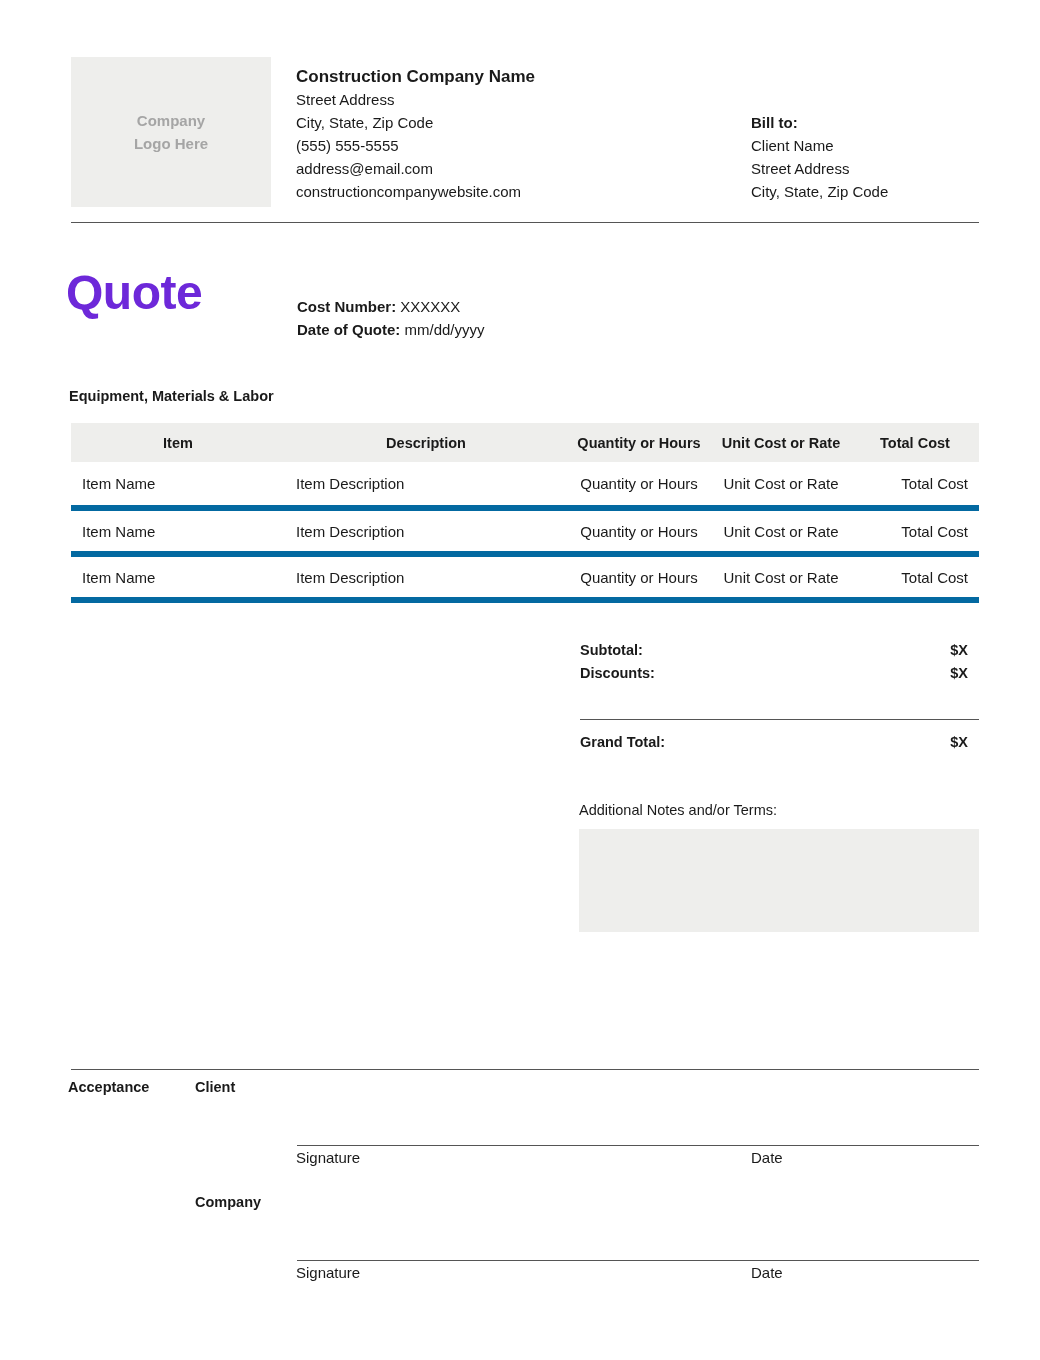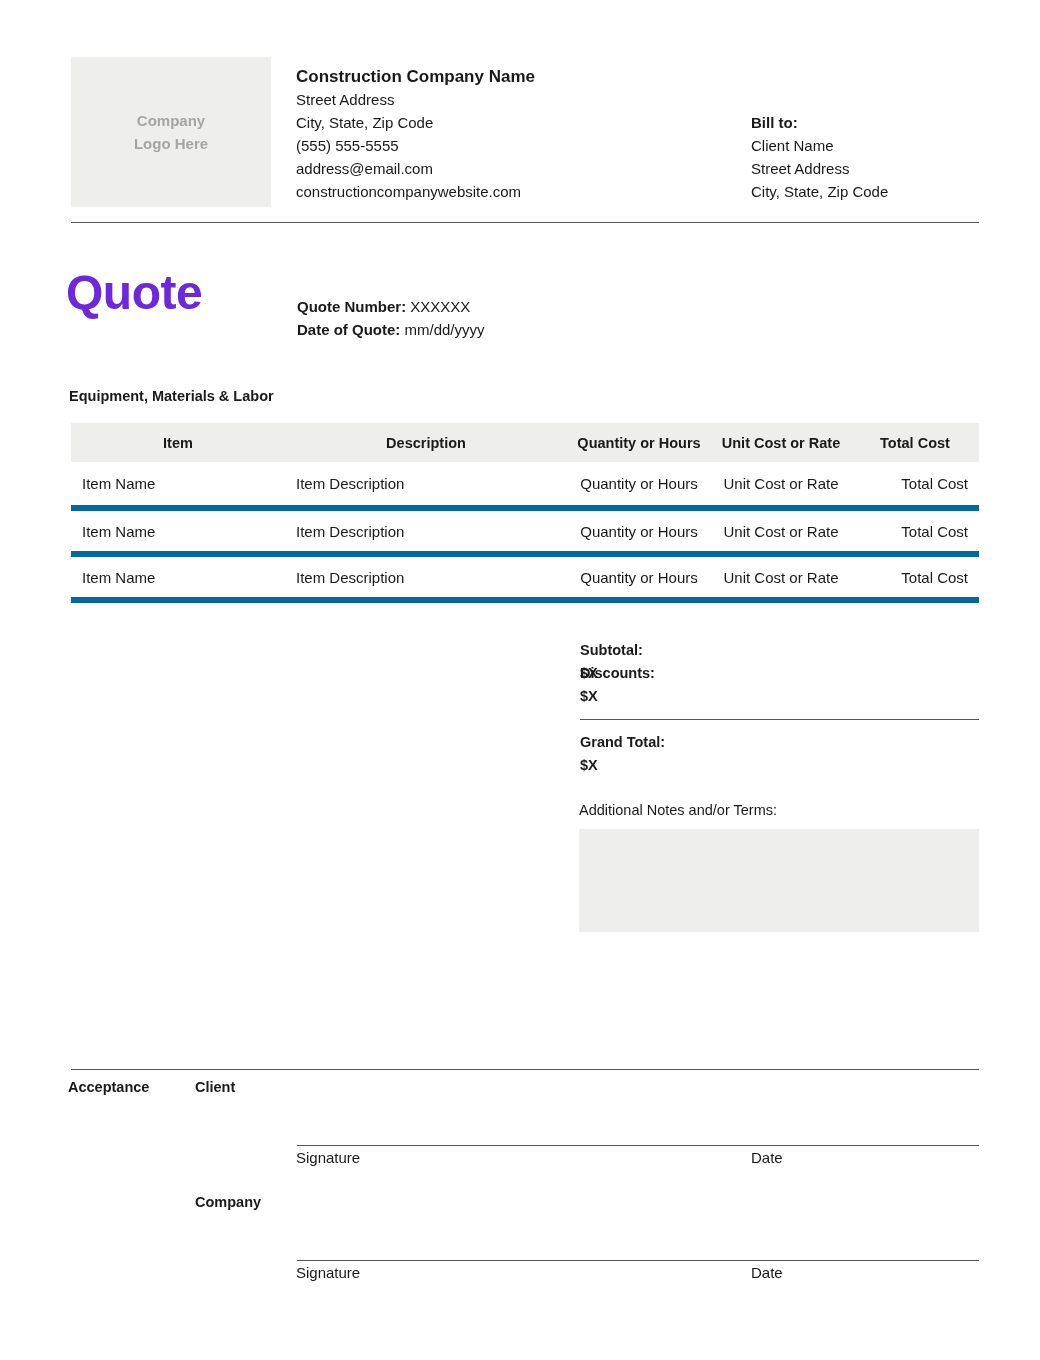--- a/index.html
+++ b/index.html
@@ -23,21 +23,21 @@
   .c1 { width: 214px; padding-left: 11px; }
   .c2 { width: 282px; }
   .c3 { width: 144px; text-align: center; }
   .c4 { width: 140px; text-align: center; }
   .c5 { width: 128px; text-align: right; padding-right: 11px; }
   th.c1 { padding-left: 0; text-align: center; }
   th.c2 { text-align: center; }
   th.c5 { text-align: center; padding-right: 0; }
   td.c2 { padding-left: 11px; }
   .totals { left: 580px; width: 388px; }
-  .totals .row { display: flex; justify-content: space-between; font-weight: bold; font-size: 14.5px; height: 23px; line-height: 23px; flex-direction: column; }
+  .totals .row { display: flex; justify-content: space-between; font-weight: bold; font-size: 14.5px; height: 23px; line-height: 23px; }
   .notes-label { left: 579px; top: 802px; font-size: 14.5px; }
   .notes-box { left: 579px; top: 829px; width: 400px; height: 103px; background: #eeeeec; }
   .acc-label { font-weight: bold; font-size: 14.5px; }
   .sig-label { font-size: 15px; }
 </style>
 </head>
 <body>
 
 <div class="abs logo-box">
   <span>Company</span>
@@ -59,21 +59,21 @@
   <div>Street Address</div>
   <div>City, State, Zip Code</div>
 </div>
 
 <div class="abs rule" style="left:71px; top:222px; width:908px;"></div>
 
 <div class="abs quote-title">Quote</div>
 
 <div class="abs quote-meta">
   <div>
-    <b>Quote Number:</b>
+    <b>Cost Number:</b>
     <span>XXXXXX</span>
   </div>
   <div>
     <b>Date of Quote:</b>
     <span>mm/dd/yyyy</span>
   </div>
 </div>
 
 <div class="abs section-title">Equipment, Materials &amp; Labor</div>
 

